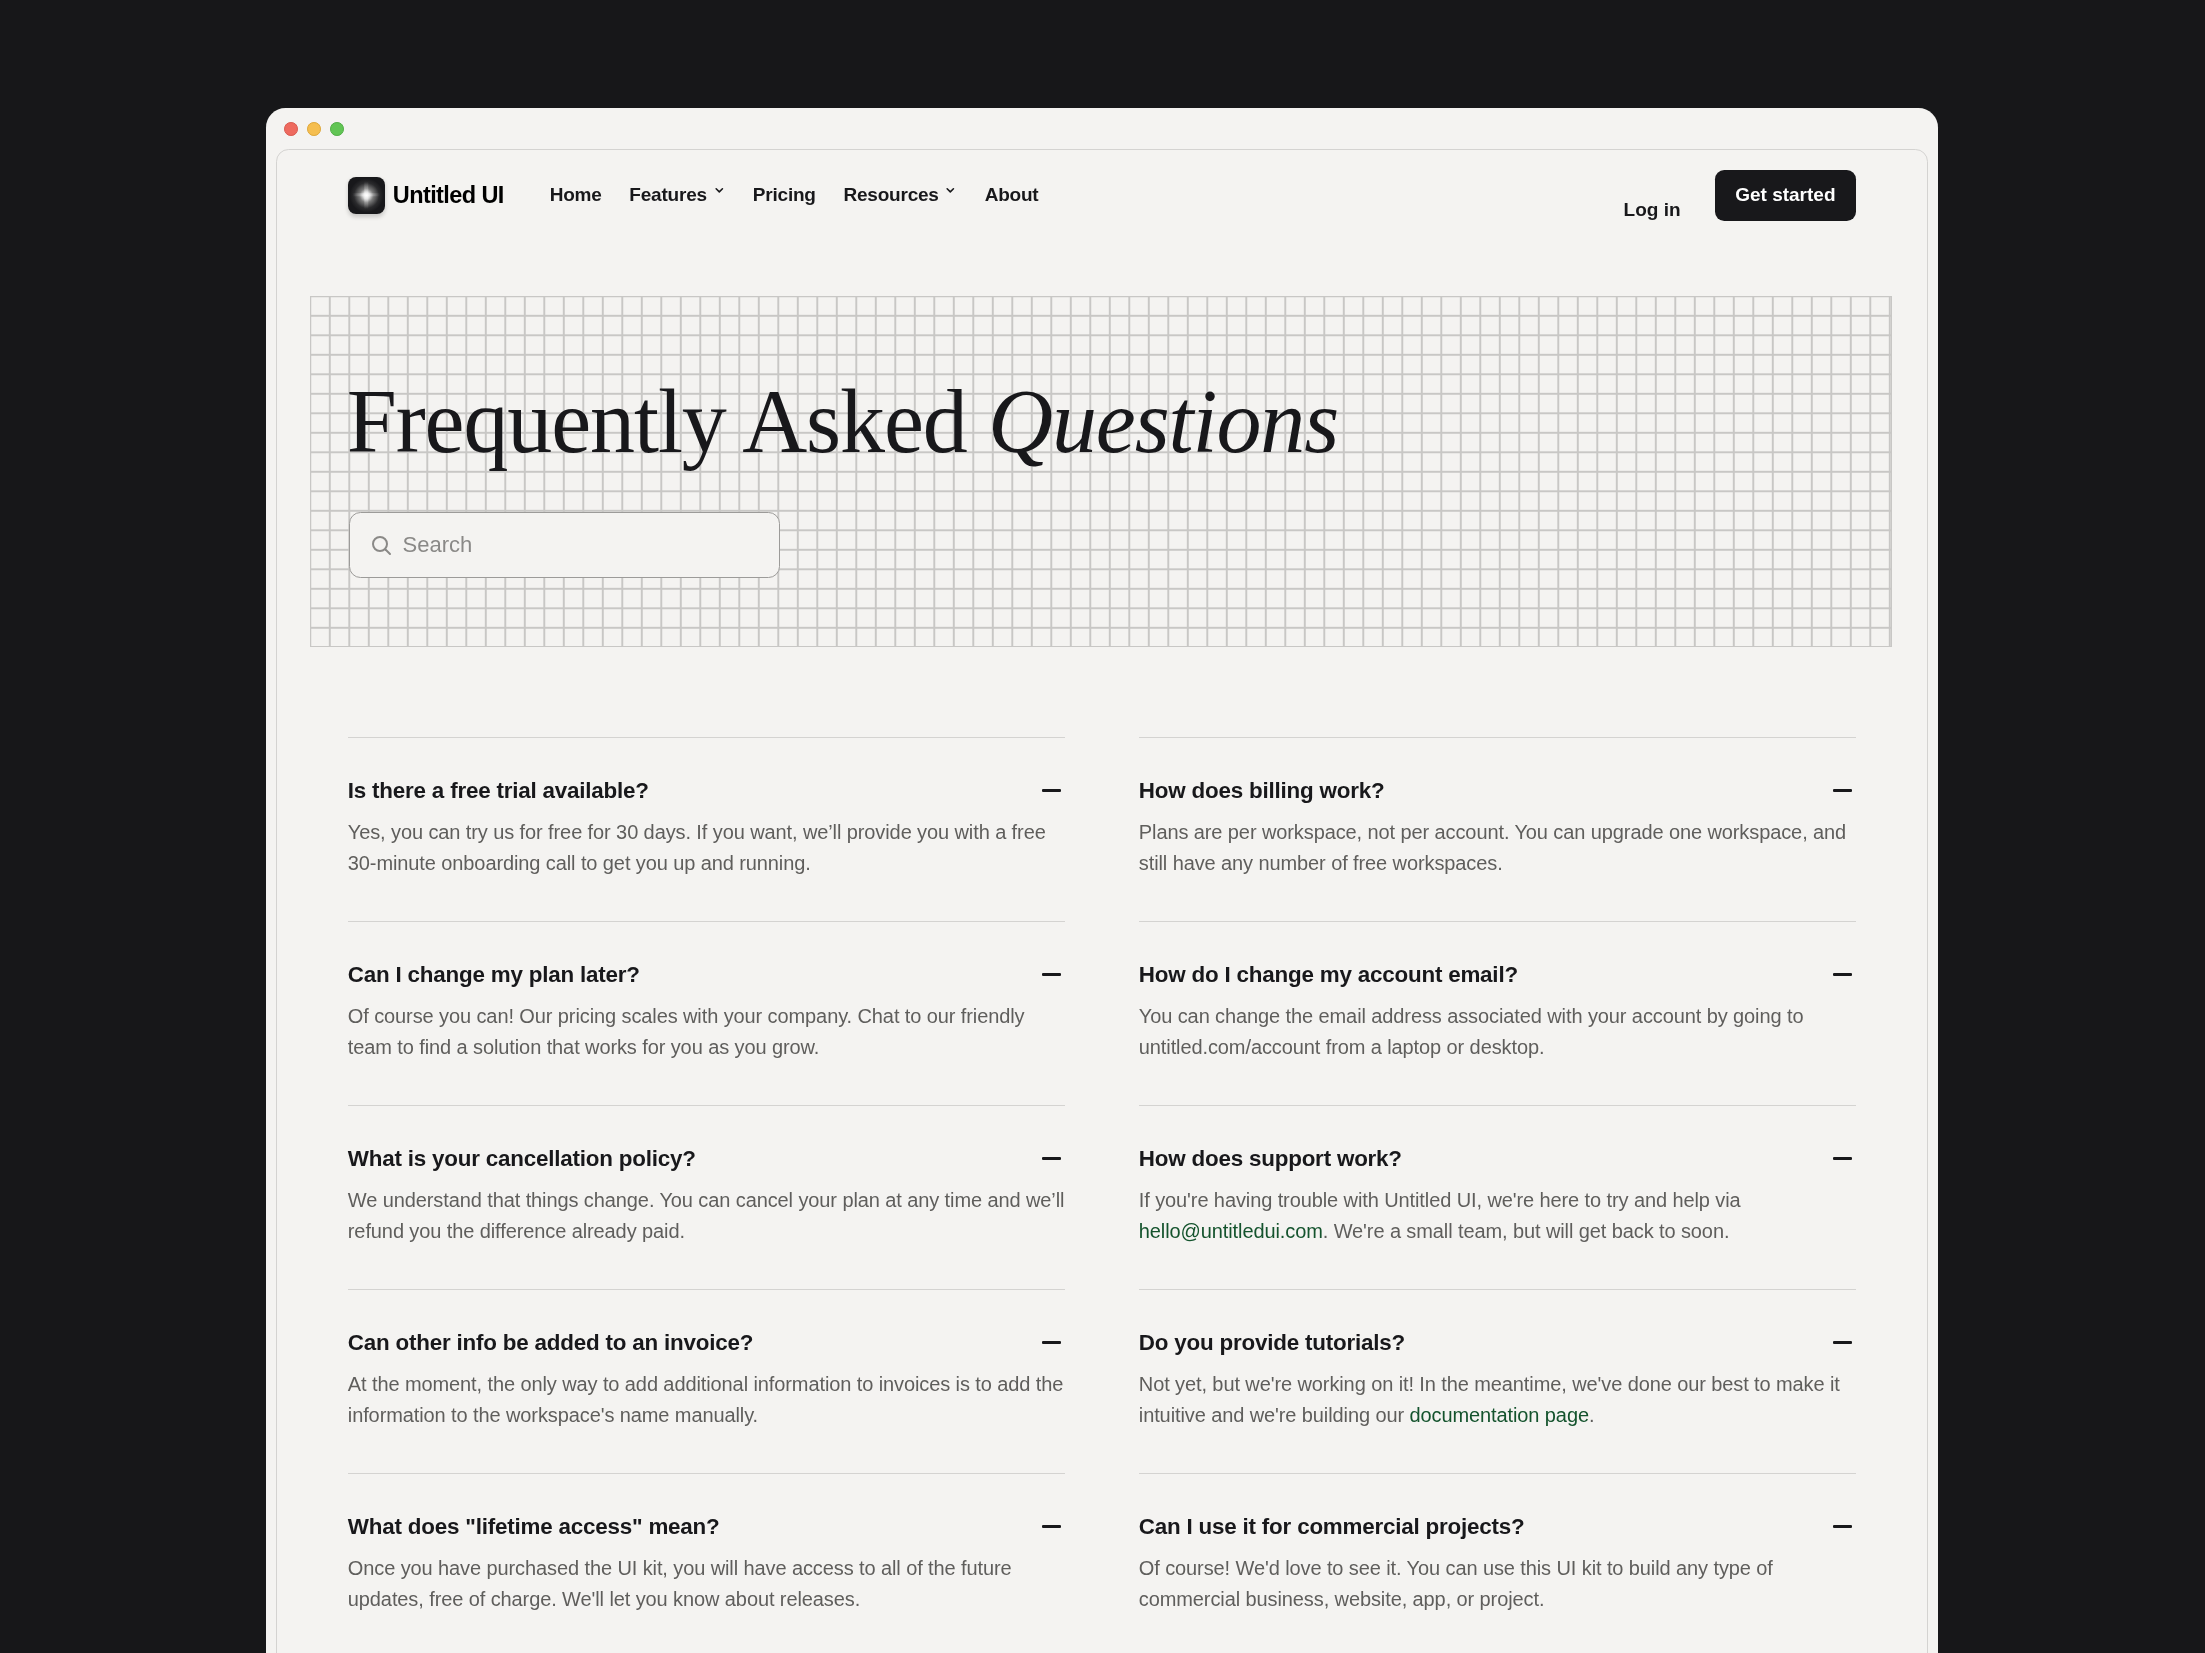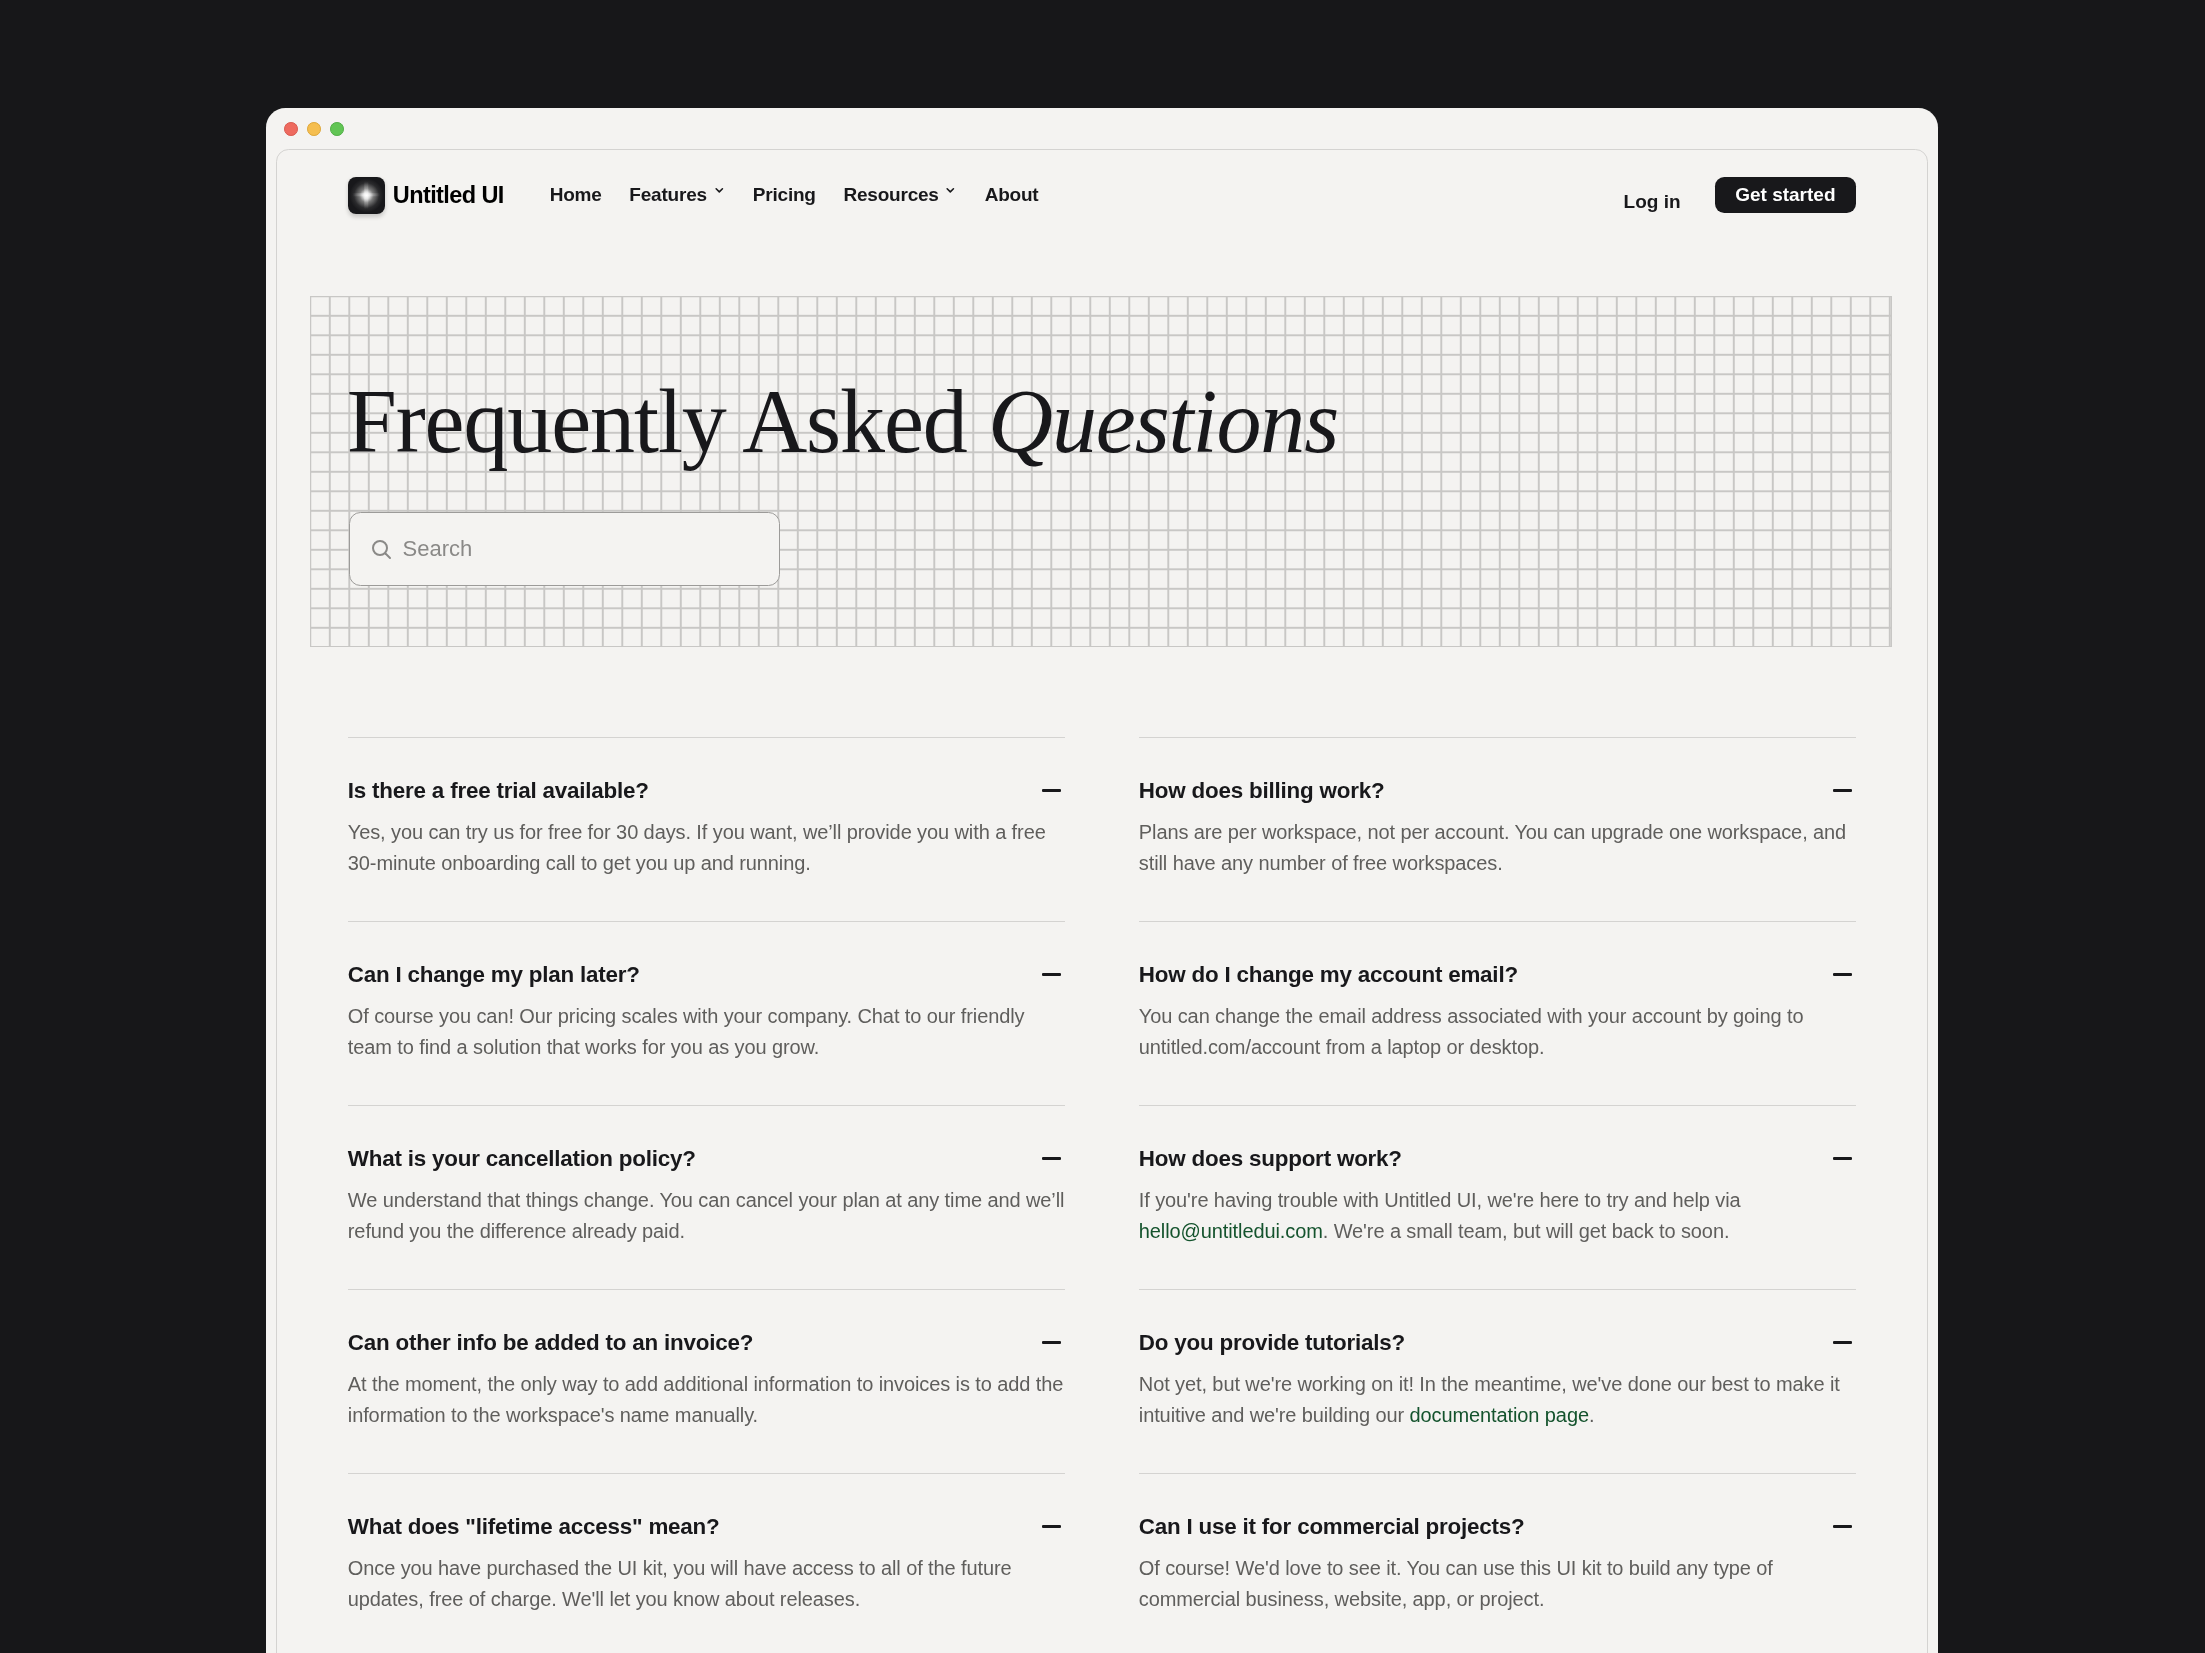--- a/index.html
+++ b/index.html
@@ -38,42 +38,42 @@
   .brand-name { font-size: 23.5px; font-weight: 700; letter-spacing: -0.6px; color: #000000; }
 
   .nav-links { display: flex; align-items: center; gap: 27.6px; margin-left: 46px; }
   .nav-link { font-size: 19px; font-weight: 700; color: #18181b; display: flex; align-items: flex-start; gap: 5.7px; letter-spacing: -0.2px; cursor: pointer; }
   .chev { width: 12.6px; height: 12.6px; display: inline-block; }
 
   .nav-right { margin-left: auto; display: flex; align-items: flex-end; gap: 34px; }
   .login { font-size: 19px; font-weight: 700; color: #18181b; }
   .cta {
     background: #18181b; color: #ffffff; font-size: 19px; font-weight: 700;
-    height: 36px; padding: 0 20.7px; border-radius: 9.2px; display: flex; align-items: center; border: none;
+    height: 51px; padding: 0 20.7px; border-radius: 9.2px; display: flex; align-items: center; border: none;
   }
 
   .hero {
     position: absolute; left: 33px; top: 146px; width: 1582px; height: 351px;
     border: 1.7px solid #c8c7c5;
     background-color: #f4f3f1;
     background-image:
       linear-gradient(to right, #c8c7c5 1.7px, transparent 1.7px),
       linear-gradient(to bottom, #c8c7c5 1.7px, transparent 1.7px);
     background-size: 19.5px 19.5px;
     background-position: -1.7px -1.7px;
   }
   .hero-title {
     position: absolute; left: 36px; top: 80px;
     font-family: Liberation Serif, serif; font-size: 90px; font-weight: 400;
     letter-spacing: -1.1px; color: #18181b; white-space: nowrap; line-height: 1;
     background: transparent;
   }
   .hero-title em { font-style: italic; }
   .search {
-    position: absolute; left: 38px; top: 215px; width: 431px; height: 74px;
+    position: absolute; left: 38px; top: 215px; width: 431px; height: 66px;
     border: 1.7px solid #9c9b99; border-radius: 11.5px; background: #f4f3f1;
     display: flex; align-items: center; padding-left: 19.5px; gap: 9.2px;
   }
   .search-icon { width: 24px; height: 24px; }
   .search-input {
     border: none; outline: none; background: transparent; font-family: "Liberation Sans", sans-serif;
     font-size: 22px; color: #18181b; width: 345px;
   }
   .search-input::placeholder { color: #8a8987; }
 

